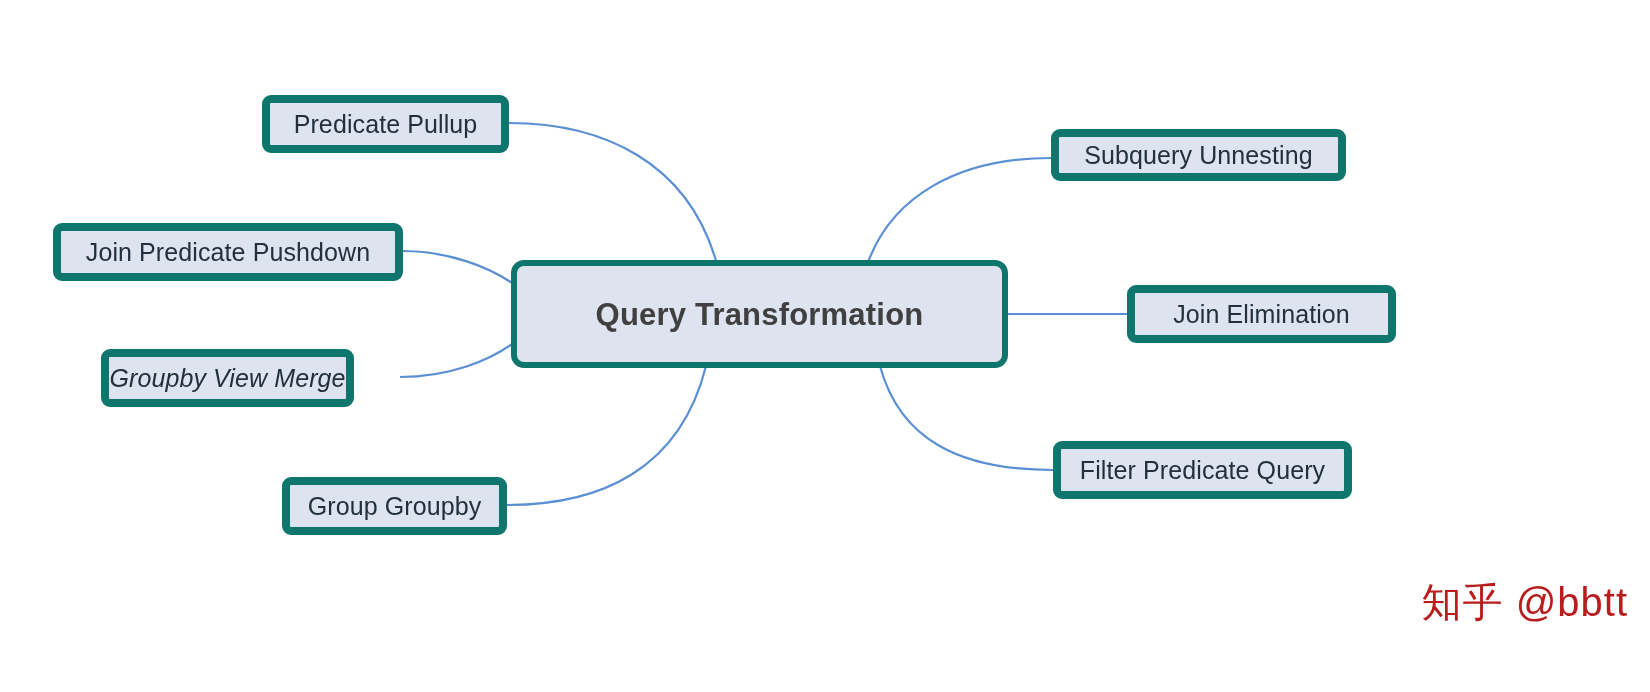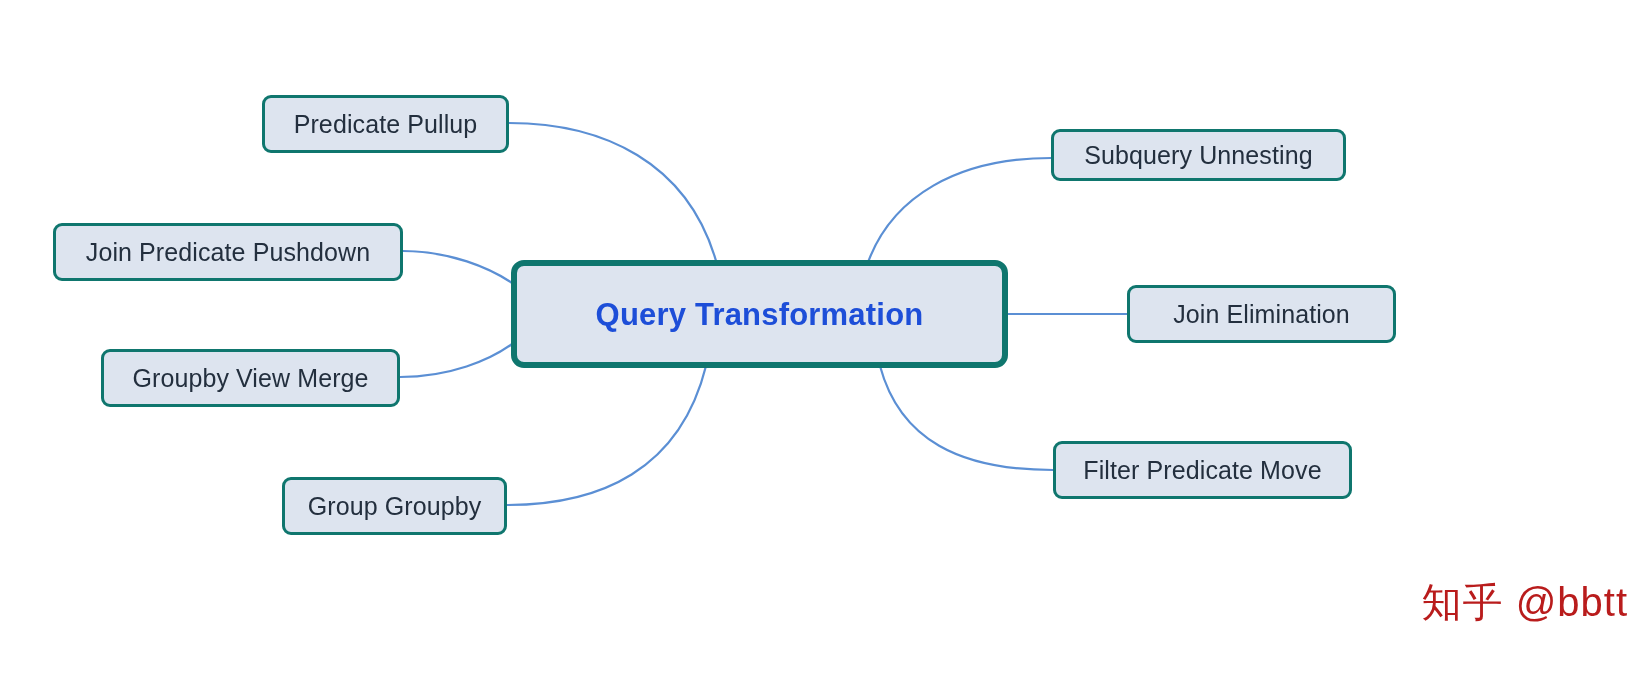--- a/index.html
+++ b/index.html
@@ -27,33 +27,33 @@
     height: 692px;
     pointer-events: none;
   }
   .node {
     position: absolute;
     box-sizing: border-box;
     display: flex;
     align-items: center;
     justify-content: center;
     background: #dde4ef;
-    border: 3px solid #0f766e;
+    border: 8px solid #0f766e;
     border-radius: 9px;
     color: #232f3e;
     font-size: 25px;
     font-weight: 400;
     letter-spacing: 0.1px;
     white-space: nowrap;
     line-height: 1;
   }
   .node.central {
     border-width: 6px;
     border-radius: 13px;
-    color: #1d4ed8;
+    color: #404040;
     font-size: 31px;
     font-weight: 700;
     letter-spacing: 0.2px;
   }
   .watermark {
     position: absolute;
     right: 22px;
     bottom: 62px;
     color: #b91c1c;
     font-size: 40px;
@@ -92,35 +92,35 @@
   </div>
 
   <div class="node" style="left:262px; top:95px; width:247px; height:58px;">
     <span>Predicate Pullup</span>
   </div>
 
   <div class="node" style="left:53px; top:223px; width:350px; height:58px;border-radius:9px;">
     <span>Join Predicate Pushdown</span>
   </div>
 
-  <div class="node" style="left:101px; top:349px; width:299px; height:58px;">
+  <div class="node" style="left:101px; top:349px; width:253px; height:58px;font-style:italic;">
     <span>Groupby View Merge</span>
   </div>
 
   <div class="node" style="left:282px; top:477px; width:225px; height:58px;">
     <span>Group Groupby</span>
   </div>
 
   <div class="node" style="left:1051px; top:129px; width:295px; height:52px;">
     <span>Subquery Unnesting</span>
   </div>
 
   <div class="node" style="left:1127px; top:285px; width:269px; height:58px;">
     <span>Join Elimination</span>
   </div>
 
   <div class="node" style="left:1053px; top:441px; width:299px; height:58px;">
-    <span>Filter Predicate Move</span>
+    <span>Filter Predicate Query</span>
   </div>
 
   <div class="watermark">知乎 @bbtt</div>
 
 </div>
 
 </body></html>

